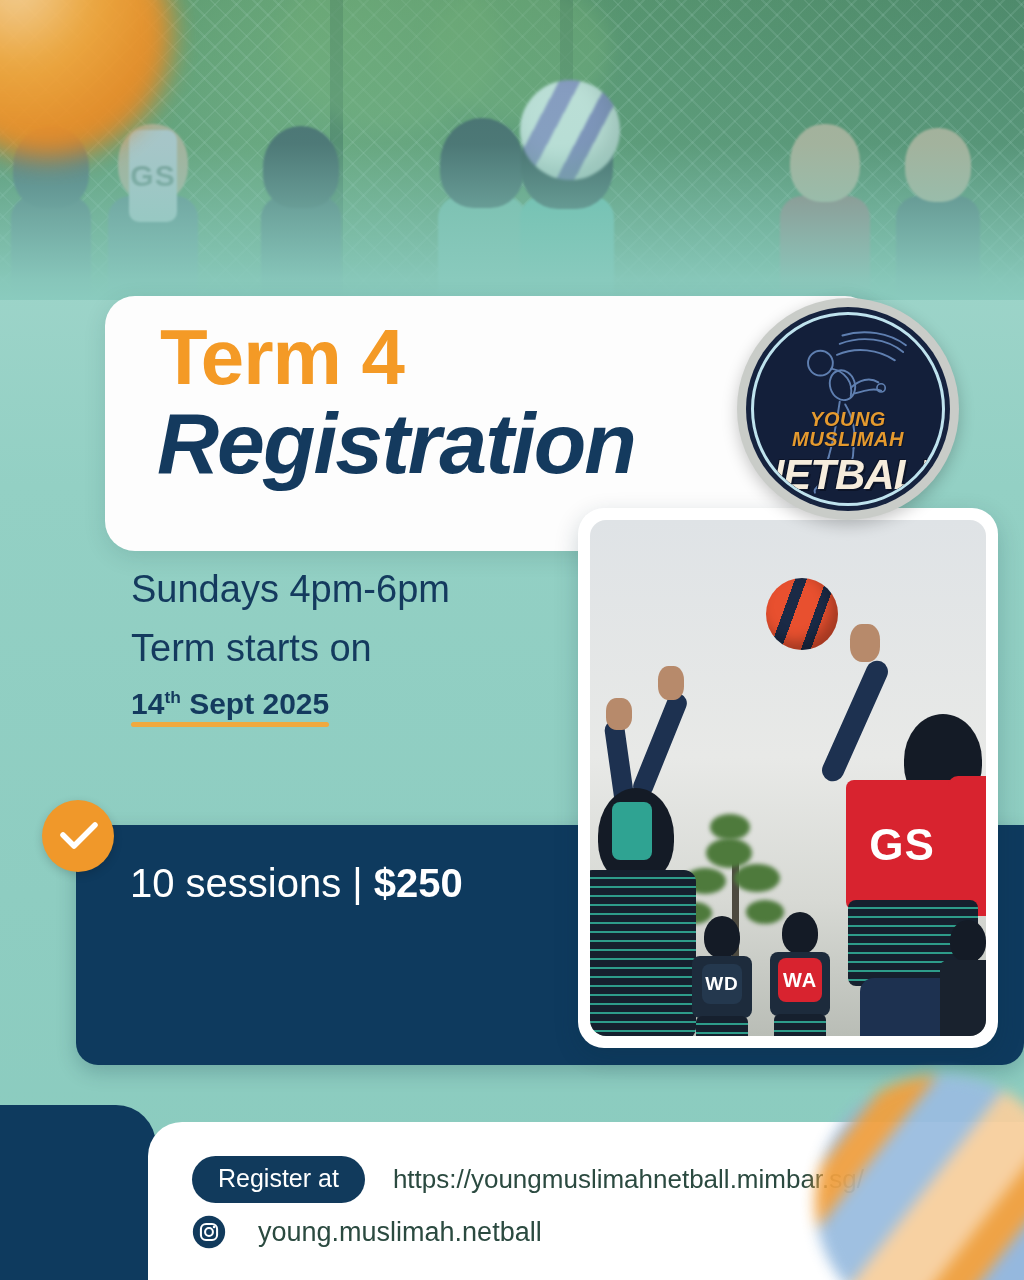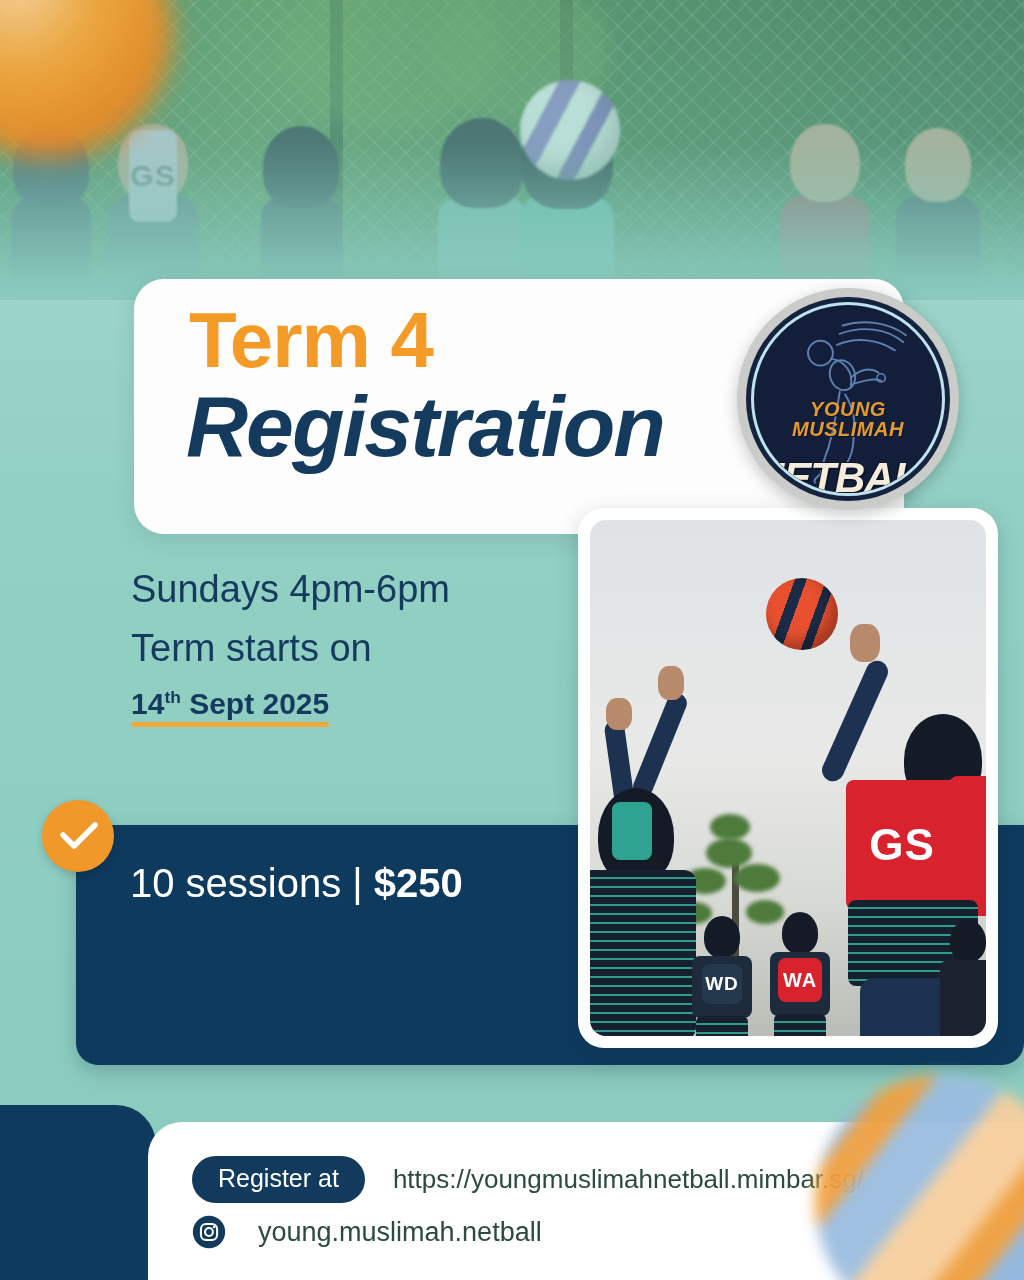--- a/index.html
+++ b/index.html
@@ -74,40 +74,39 @@
   
   .ball-orange-tl {
     position: absolute; left: -78px; top: -92px; width: 250px; height: 250px;
     border-radius: 50%;
     background: radial-gradient(circle at 38% 32%, #ffd49a 0%, #f7a83c 34%, #ee8f27 62%, #d9781b 100%);
     filter: blur(13px); opacity: .92; z-index: 4;
   }
 
   
   .title-card {
-    position: absolute; left: 105px; top: 279px; width: 770px; height: 255px;
+    position: absolute; left: 105px; top: 296px; width: 770px; height: 255px;
     background: #fdfdfd; border-radius: 30px;
     box-shadow: 0 6px 22px rgba(20,60,60,.13);
     z-index: 6;
-    margin-left: 29px;
   }
   .title-term {
     position: absolute; left: 55px; top: 22px;
     font-size: 78px; font-weight: 700; color: #f49a26;
     letter-spacing: -1px; line-height: 1;
   }
   .title-reg {
     position: absolute; left: 52px; top: 104px;
     font-size: 86px; font-weight: 700; font-style: italic;
     color: #143a5e; letter-spacing: -2px; line-height: 1;
   }
 
   
   .logo {
-    position: absolute; left: 737px; top: 288px; width: 222px; height: 222px;
+    position: absolute; left: 737px; top: 298px; width: 222px; height: 222px;
     border-radius: 50%;
     background: #c9ccc8;
     padding: 9px;
     box-shadow: 0 5px 16px rgba(0,0,0,.22);
     z-index: 8;
   }
   .logo-ring {
     width: 100%; height: 100%; border-radius: 50%;
     background: #16233f; padding: 5px;
   }
@@ -124,21 +123,21 @@
     position: absolute; left: 0; right: 0; top: 50%;
     text-align: center; line-height: 1;
   }
   .logo-young {
     font-size: 20px; font-weight: 700; font-style: italic; color: #e59a2e;
     letter-spacing: .5px;
     text-shadow: 1px 1px 0 #0c1428;
   }
   .logo-netball {
     font-size: 42px; font-weight: 700; font-style: italic; color: #f6ecdc;
-    letter-spacing: -1px; margin-top: 18px;
+    letter-spacing: -1px; margin-top: 5px;
     text-shadow: 2px 2px 0 #0c1428, -1px -1px 0 #0c1428;
   }
   .logo-ymn {
     font-size: 9px; font-weight: 700; color: #c9a46a;
     letter-spacing: 1px; text-align: right; padding-right: 26px; margin-top: 2px;
   }
 
   
   .details {
     position: absolute; left: 131px; top: 560px; width: 440px;

